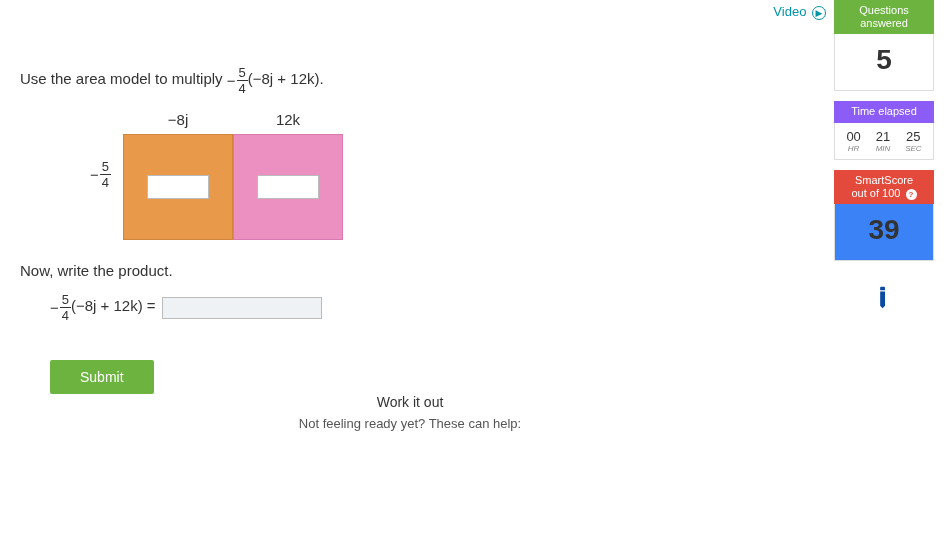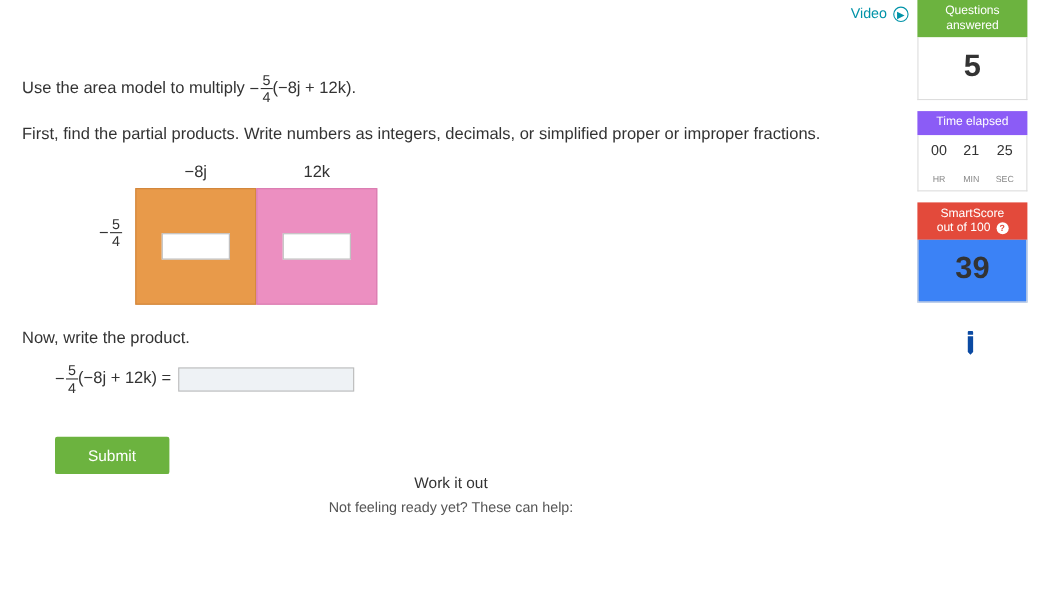--- a/index.html
+++ b/index.html
@@ -82,21 +82,21 @@
       background: #fff;
       border: 1px solid #ddd;
       border-top: none;
       padding: 6px 4px;
       display: flex;
       justify-content: space-around;
       font-size: 12px;
     }
     .time-val .col { text-align: center; }
     .time-val .t { font-size: 13px; color: #333; }
-    .time-val .l { font-size: 8px; color: #888; margin-top: 14px; }
+    .time-val .l { font-size: 8px; color: #888; margin-top: 0; font-style: italic; }
     .ss-box {
       background: #e34a3b;
       color: #fff;
       font-size: 11px;
       padding: 4px 6px;
       line-height: 1.2;
       margin-top: 10px;
     }
     .ss-box .q {
       display: inline-block;
@@ -267,21 +267,20 @@
 <div class="main">
 
   <div class="question-line">
     <span>Use the area model to multiply </span>
     <span class="neg">−</span><span class="frac">
         <span class="num">5</span>
         <span class="den">4</span>
       </span><span>(−8j + 12k).</span>
   </div>
 
-  <div class="instructions">First, find the partial products. Write numbers as integers, decimals, or simplified proper or improper fractions.</div>
 
   <div class="area-model">
     <div class="row-label">
       <span class="neg">−</span>
         <span class="frac">
           <span class="num">5</span>
           <span class="den">4</span>
         </span>
     </div>
     <div>

